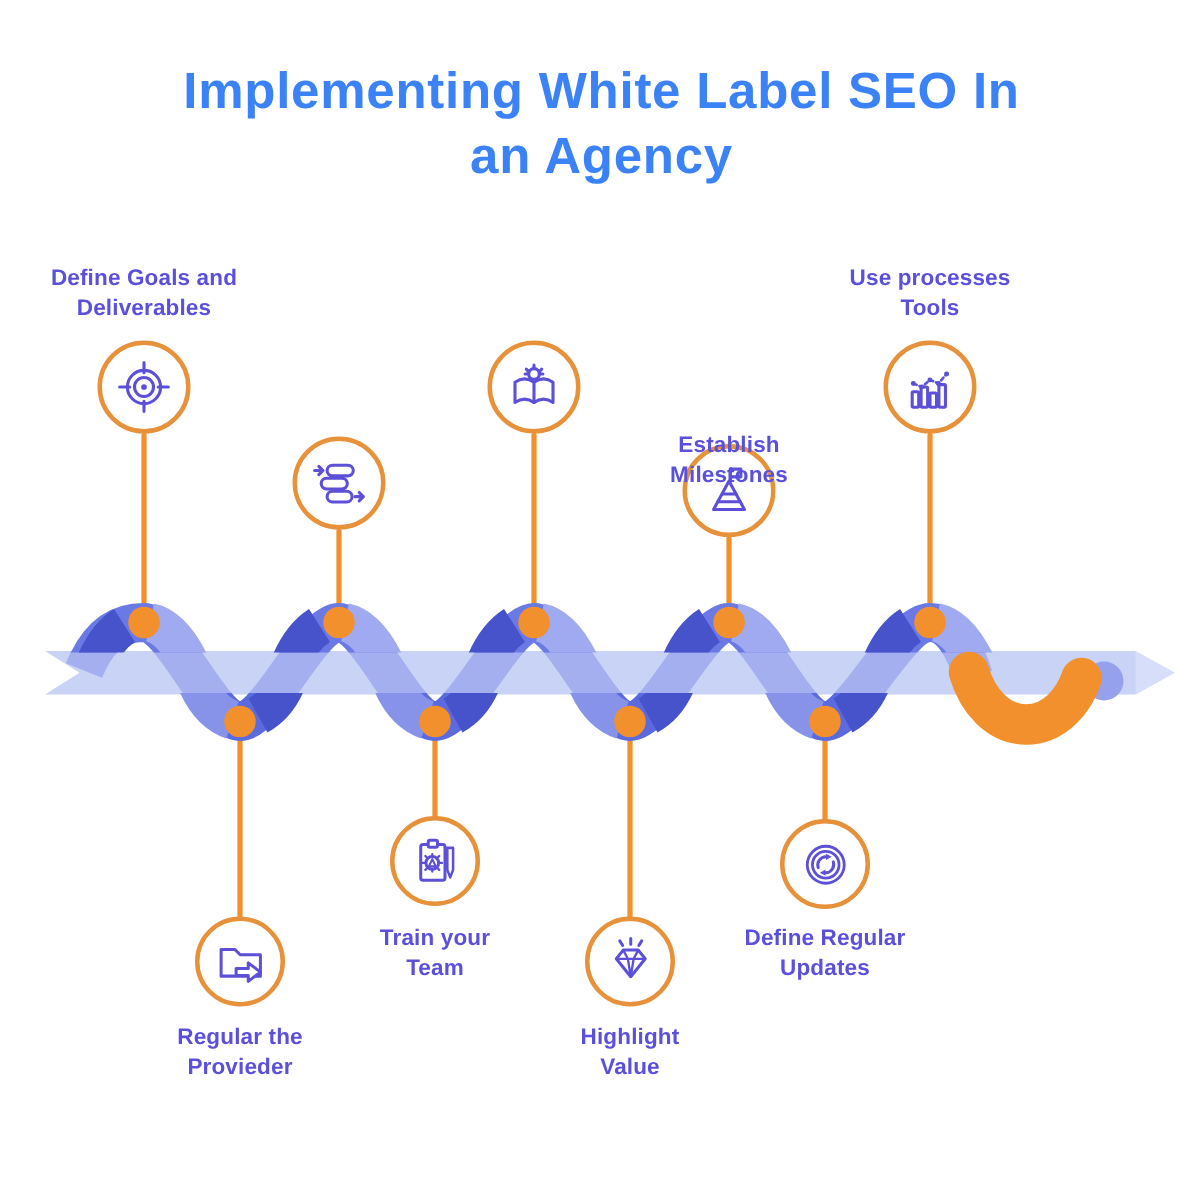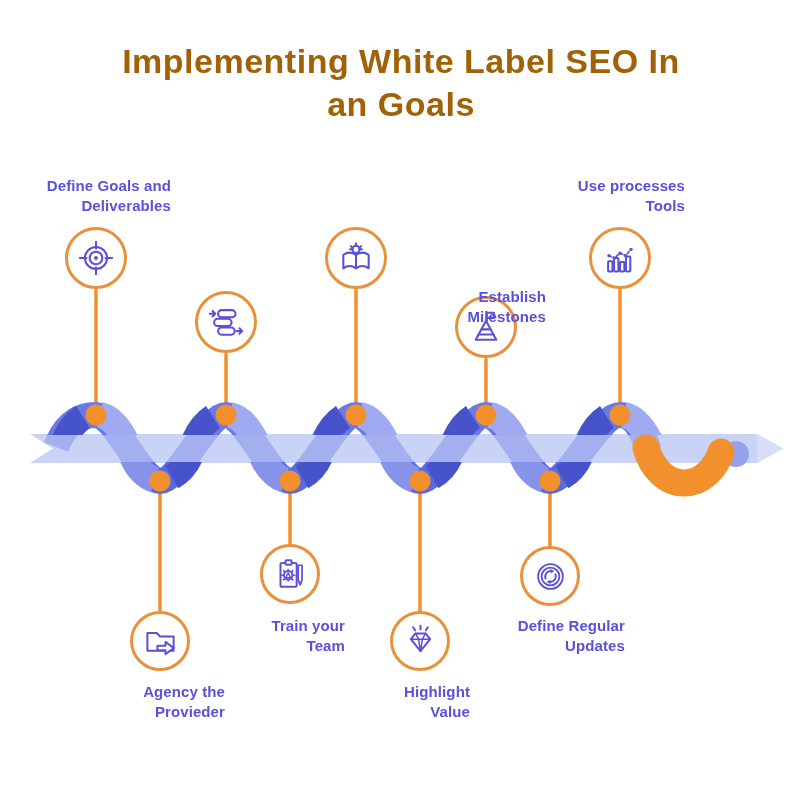--- a/index.html
+++ b/index.html
@@ -3,43 +3,43 @@
 <meta charset="utf-8">
 <style>
   html,body{margin:0;padding:0;background:#ffffff;}
   .stage{
     position:relative;width:802px;height:802px;background:#ffffff;overflow:hidden;
     font-family:"Liberation Sans","DejaVu Sans",sans-serif;
   }
   .title{
     position:absolute;left:0;top:40px;width:802px;text-align:center;
     font-size:34px;font-weight:bold;letter-spacing:.5px;line-height:1.26;
-    color:#a16207;
+    color:#3b82f6;
   }
   .lbl{
-    position:absolute;text-align:right;font-size:15px;font-weight:bold;
+    position:absolute;text-align:center;font-size:15px;font-weight:bold;
     line-height:1.3;color:#5a50dc;letter-spacing:.1px;
   }
   .node{
     position:absolute;box-sizing:border-box;background:#ffffff;
     border:3px solid #e8913b;border-radius:50%;
     display:flex;align-items:center;justify-content:center;
   }
   .node svg{display:block;}
   svg.layer{position:absolute;left:0;top:0;}
   .ic{stroke:#5b50d7;fill:none;stroke-width:2.6;stroke-linecap:round;stroke-linejoin:round;}
 </style>
 </head>
 <body>
 
 <div class="stage">
 
   <div class="title">
     <div>Implementing White Label SEO In</div>
-    <div>an Goals</div>
+    <div>an Agency</div>
   </div>
 
   <svg class="layer" width="802" height="802" viewBox="0 0 802 802">
     <defs>
       <clipPath id="clip-crest">
           <rect x="0" y="360" width="802" height="75"></rect>
         </clipPath>
       <clipPath id="clip-trough">
           <rect x="0" y="462" width="802" height="55"></rect>
         </clipPath>
@@ -183,21 +183,21 @@
     </svg>
   </div>
   <div class="lbl" style="left:555px;top:176px;width:130px;">Use processes Tools</div>
 
   <div class="node" style="left:130px;top:611px;width:60px;height:60px;">
     <svg class="ic" width="37" height="37" viewBox="0 0 48 48">
       <path d="M7 13 h12 l4.5 4.5 H41 V36 H7 Z"></path>
       <path d="M20 29.5 h10.5 v-5 L41 32.5 30.5 40.5 v-5 H20 Z" fill="#ffffff"></path>
     </svg>
   </div>
-  <div class="lbl" style="left:95px;top:682px;width:130px;">Agency the Provieder</div>
+  <div class="lbl" style="left:95px;top:682px;width:130px;">Regular the Provieder</div>
 
   <div class="node" style="left:260px;top:544px;width:60px;height:60px;">
     <svg class="ic" width="37" height="37" viewBox="0 0 48 48">
       <rect x="11" y="9" width="21" height="31" rx="2"></rect>
       <rect x="17.5" y="5.5" width="8" height="6" rx="1.5" fill="#ffffff"></rect>
       <circle cx="21" cy="25" r="5.5"></circle>
       <path d="M21 17.5 v2 M21 30.5 v2 M14.5 25 h-2 M29.5 25 h-2 M16.4 20.4 l-1.4 -1.4 M27 31 l-1.4 -1.4 M16.4 29.6 l-1.4 1.4 M27 19 l-1.4 1.4" stroke-width="2"></path>
       <path d="M21 21.8 L24 28 H18 Z" stroke-width="1.8"></path>
       <path d="M34 12 h5 v19 l-2.5 6.5 L34 31 Z" stroke-width="2.2"></path>
     </svg>

